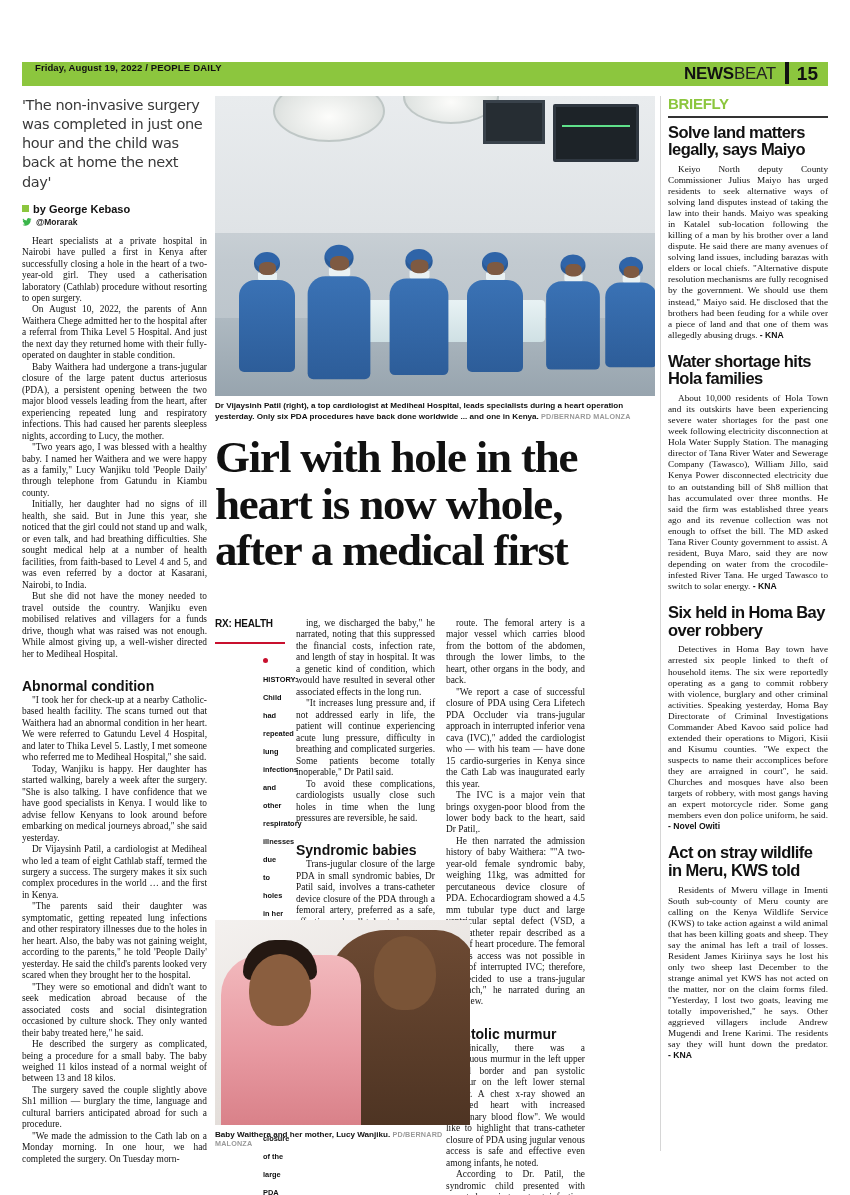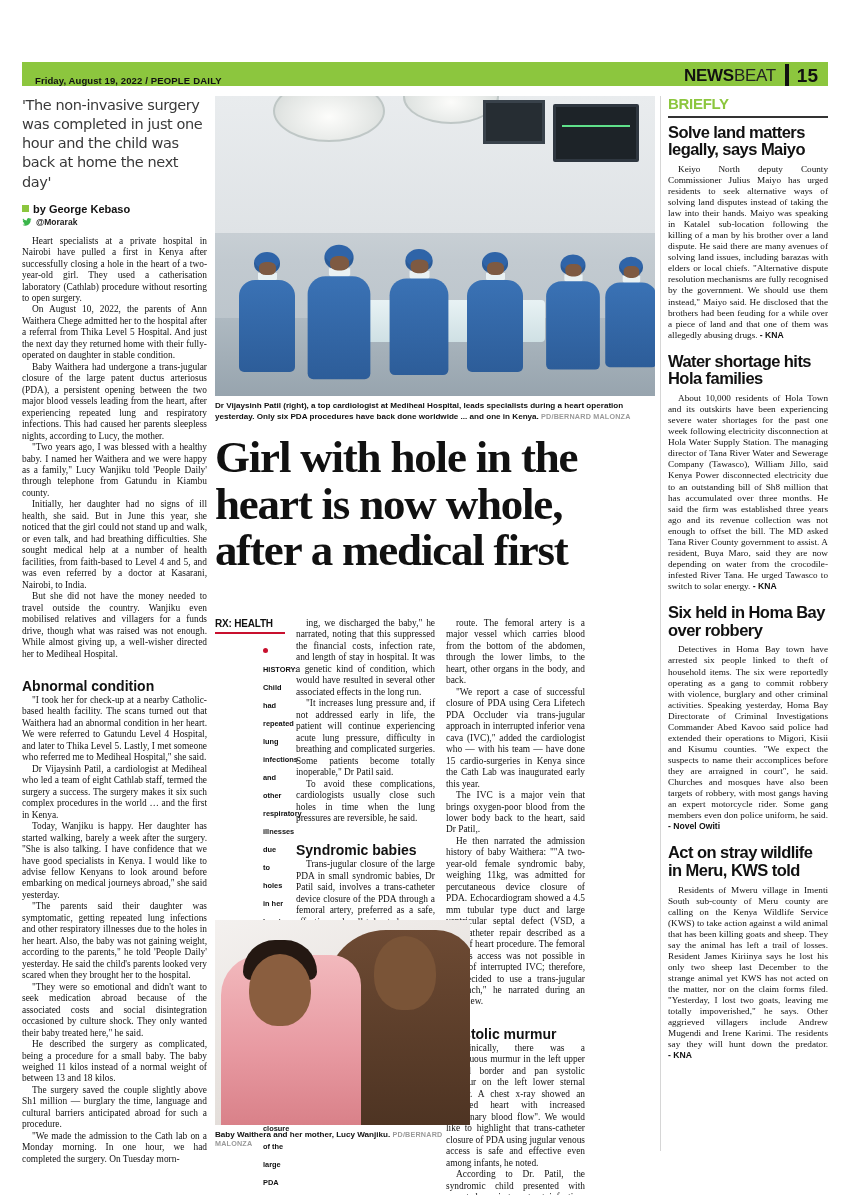--- a/index.html
+++ b/index.html
@@ -16,21 +16,21 @@
     padding: 0;
   }
 
   
   .masthead {
     position: absolute;
     left: 22px; top: 62px;
     width: 806px; height: 24px;
     background: #8cc63e;
     display: flex;
-    align-items: flex-end;
+    align-items: flex-start;
   }
   .masthead-date {
     font-family: "Liberation Sans", sans-serif;
     font-size: 9.5px;
     font-weight: bold;
     color: #111;
     padding-left: 13px;
     letter-spacing: .1px;
     white-space: nowrap;
   }
@@ -227,21 +227,21 @@
     gap: 11px;
   }
   .lower-col { width: 139px; }
 
   
   .rxbox { width: 70px; }
   .rx-title {
     font-family: "Liberation Sans", sans-serif;
     font-size: 10px; font-weight: bold; color: #111;
     letter-spacing: -.2px;
-    padding-bottom: 3px;
+    padding-bottom: 13px;
   }
   .rx-rule { height: 2px; background: #c8102e; margin-bottom: 6px; }
   .rx-item { margin-bottom: 9px; position: relative; padding-left: 0; margin-left: 48px; }
   .rx-bullet {
     display: inline-block; width: 5px; height: 5px; border-radius: 50%;
     background: #c8102e; margin-right: 3px; vertical-align: 1px;
   }
   .rx-text {
     font-family: "Liberation Sans", sans-serif;
     font-size: 7.4px; font-weight: bold; line-height: 1.34; color: #111;
@@ -370,22 +370,22 @@
     </div>
     <div class="body">
       <p>Heart specialists at a private hospital in Nairobi have pulled a first in Kenya after successfully closing a hole in the heart of a two-year-old girl. They used a catherisation laboratory (Cathlab) procedure without resorting to open surgery.</p>
       <p>On August 10, 2022, the parents of Ann Waithera Chege admitted her to the hospital after a referral from Thika Level 5 Hospital. And just the next day they returned home with their fully-operated on daughter in stable condition.</p>
       <p>Baby Waithera had undergone a trans-jugular closure of the large patent ductus arteriosus (PDA), a persistent opening between the two major blood vessels leading from the heart, after experiencing repeated lung and respiratory infections. This had caused her parents sleepless nights, according to Lucy, the mother.</p>
       <p>"Two years ago, I was blessed with a healthy baby. I named her Waithera and we were happy as a family," Lucy Wanjiku told 'People Daily' through telephone from Gatundu in Kiambu county.</p>
       <p>Initially, her daughter had no signs of ill health, she said. But in June this year, she noticed that the girl could not stand up and walk, or even talk, and had breathing difficulties. She sought medical help at a number of health facilities, from faith-based to Level 4 and 5, and was even referred by a doctor at Kasarani, Nairobi, to India.</p>
       <p>But she did not have the money needed to travel outside the country. Wanjiku even mobilised relatives and villagers for a funds drive, though what was raised was not enough. While almost giving up, a well-wisher directed her to Mediheal Hospital.</p>
       <div class="subhead">Abnormal condition</div>
       <p>"I took her for check-up at a nearby Catholic-based health facility. The scans turned out that Waithera had an abnormal condition in her heart. We were referred to Gatundu Level 4 Hospital, and later to Thika Level 5. Lastly, I met someone who referred me to Mediheal Hospital," she said.</p>
+      <p>Today, Wanjiku is happy. Her daughter has started walking, barely a week after the surgery. "She is also talking. I have confidence that we have good specialists in Kenya. I would like to advise fellow Kenyans to look around before embarking on medical journeys abroad," she said yesterday.</p>
       <p>Dr Vijaysinh Patil, a cardiologist at Mediheal who led a team of eight Cathlab staff, termed the surgery a success. The surgery makes it six such complex procedures in the world … and the first in Kenya.</p>
-      <p>Today, Wanjiku is happy. Her daughter has started walking, barely a week after the surgery. "She is also talking. I have confidence that we have good specialists in Kenya. I would like to advise fellow Kenyans to look around before embarking on medical journeys abroad," she said yesterday.</p>
       <p>"The parents said their daughter was symptomatic, getting repeated lung infections and other respiratory illnesses due to the holes in her heart. Also, the baby was not gaining weight, according to the parents," he told 'People Daily' yesterday. He said the child's parents looked very scared when they brought her to the hospital.</p>
       <p>"They were so emotional and didn't want to seek medication abroad because of the associated costs and social disintegration occasioned by culture shock. They only wanted their baby treated here," he said.</p>
       <p>He described the surgery as complicated, being a procedure for a small baby. The baby weighed 11 kilos instead of a normal weight of between 13 and 18 kilos.</p>
       <p>The surgery saved the couple slightly above Sh1 million — burglary the time, language and cultural barriers anticipated abroad for such a procedure.</p>
       <p>"We made the admission to the Cath lab on a Monday morning. In one hour, we had completed the surgery. On Tuesday morn-</p>
     </div>
   </div>
 
   <div class="col-photo">
     <div class="photo-main">

